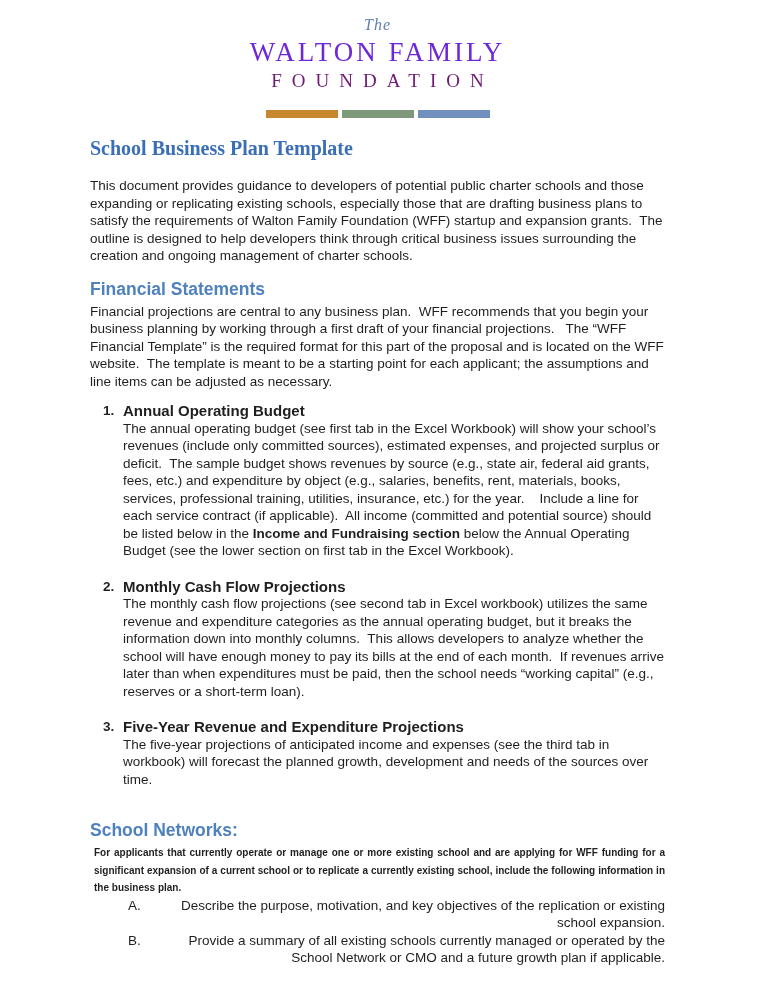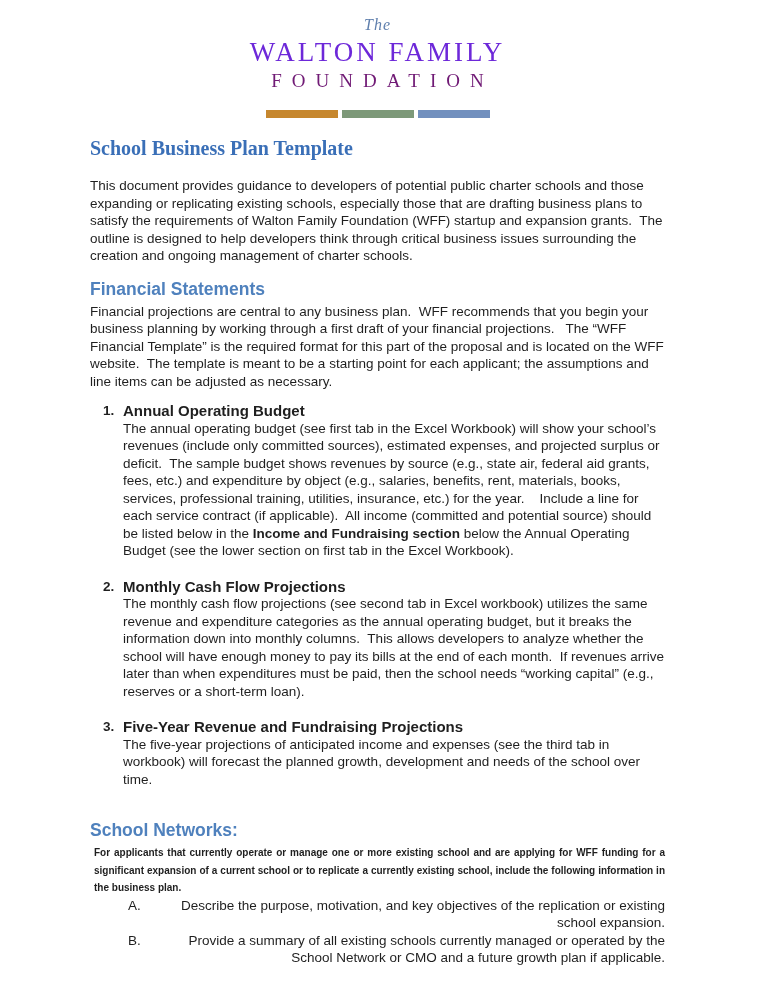--- a/index.html
+++ b/index.html
@@ -150,22 +150,22 @@
     <li>
       <span class="num">2.</span>
       <div class="item-content">
         <div class="item-heading">Monthly Cash Flow Projections</div>
         <div class="item-body">The monthly cash flow projections (see second tab in Excel workbook) utilizes the same revenue and expenditure categories as the annual operating budget, but it breaks the information down into monthly columns.  This allows developers to analyze whether the school will have enough money to pay its bills at the end of each month.  If revenues arrive later than when expenditures must be paid, then the school needs “working capital” (e.g., reserves or a short-term loan).</div>
       </div>
     </li>
     <li>
       <span class="num">3.</span>
       <div class="item-content">
-        <div class="item-heading">Five-Year Revenue and Fundraising Projections</div>
-        <div class="item-body">The five-year projections of anticipated income and expenses (see the third tab in workbook) will forecast the planned growth, development and needs of the school over time.</div>
+        <div class="item-heading">Five-Year Revenue and Expenditure Projections</div>
+        <div class="item-body">The five-year projections of anticipated income and expenses (see the third tab in workbook) will forecast the planned growth, development and needs of the sources over time.</div>
       </div>
     </li>
   </ol>
 
   <h2 class="section-heading networks">School Networks:</h2>
   <p class="bold-intro">For applicants that currently operate or manage one or more existing school and are applying for WFF funding for a significant expansion of a current school or to replicate a currently existing school, include the following information in the business plan.</p>
 
   <div class="lettered-list">
     <div class="lettered-item">
       <span class="letter">A.</span>

